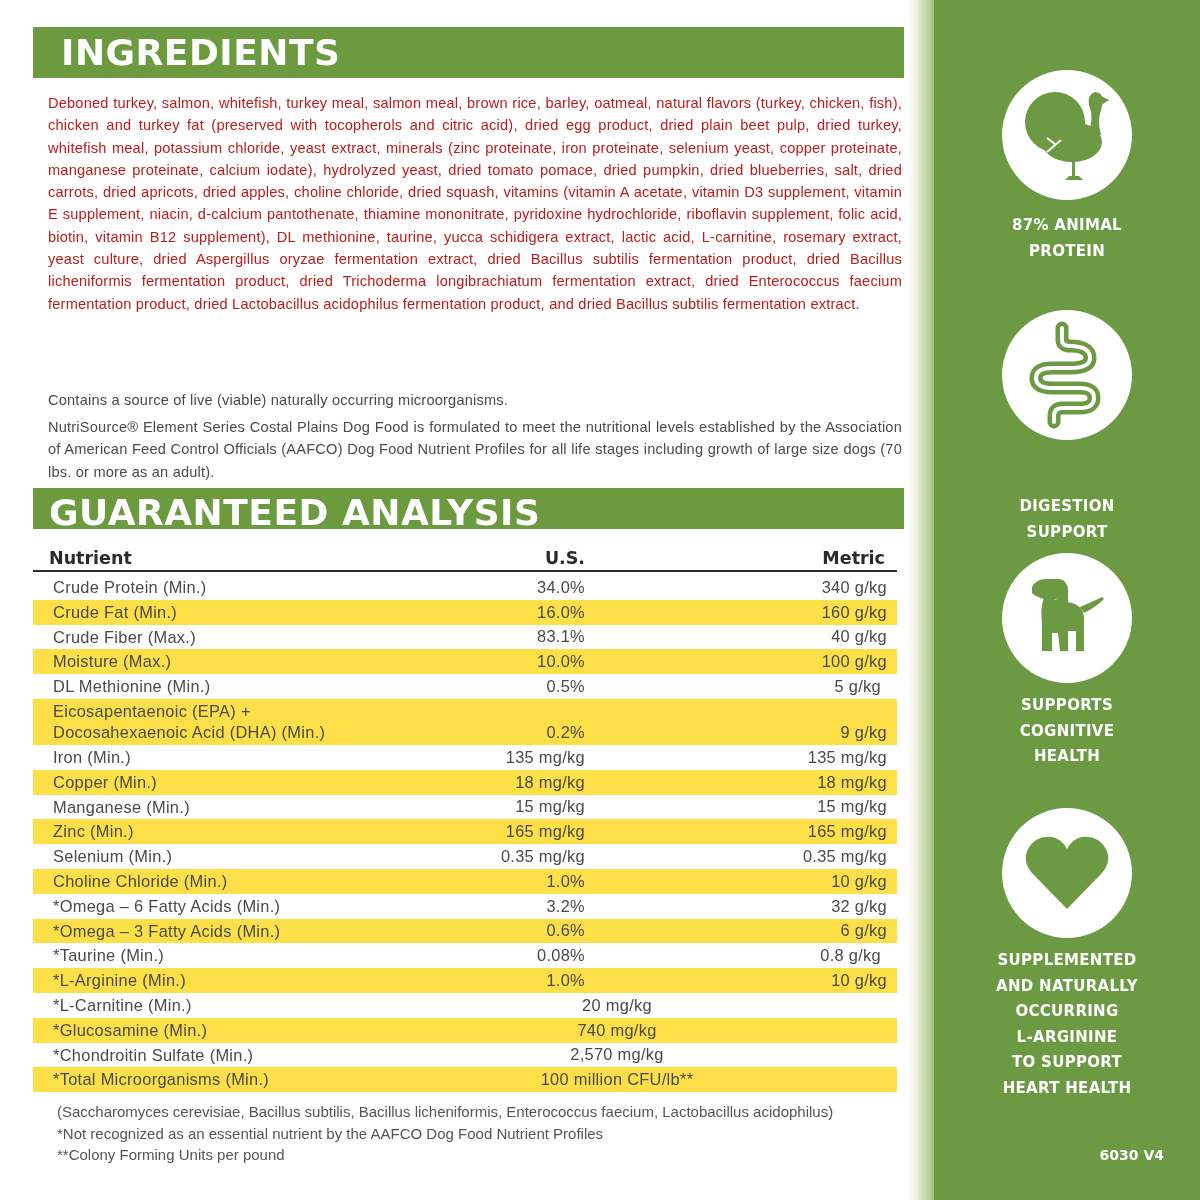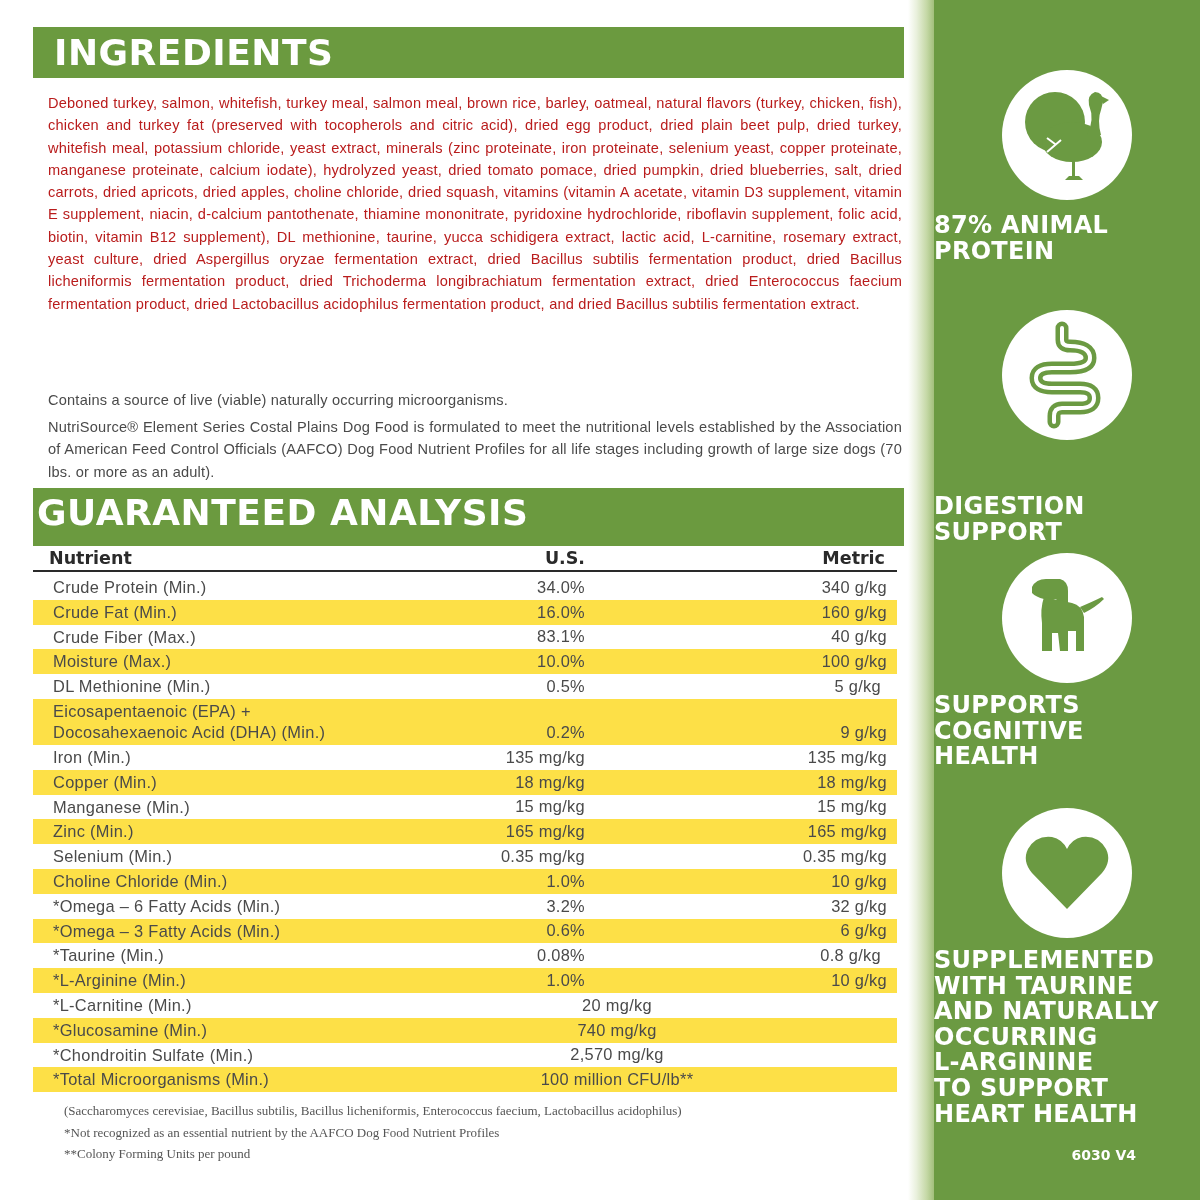--- a/index.html
+++ b/index.html
@@ -6,22 +6,22 @@
   html, body { width: 1200px; height: 1200px; overflow: hidden; background: #ffffff; }
   body { position: relative; font-family: "Liberation Sans", "DejaVu Sans", sans-serif; color: #3a3a3a; }
 
   .left { position: absolute; left: 0; top: 0; width: 910px; height: 1200px; background: #ffffff; }
 
   .section-header {
     position: absolute; left: 33px; width: 871px; background: #6b9a3f;
     color: #ffffff; font-weight: bold; font-family: "DejaVu Sans", sans-serif;
     letter-spacing: 0.5px; white-space: nowrap; overflow: hidden;
   }
-  .hdr-ingredients { top: 27px; height: 51px; font-size: 36px; line-height: 51px; padding-left: 21px; }
-  .hdr-analysis { top: 488px; height: 58px; font-size: 36px; line-height: 50px; padding-left: 4px; }
+  .hdr-ingredients { top: 27px; height: 51px; font-size: 36px; line-height: 51px; padding-left: 28px; }
+  .hdr-analysis { top: 488px; height: 41px; font-size: 36px; line-height: 50px; padding-left: 16px; }
 
   .ingredients-text {
     position: absolute; left: 48px; top: 92px; width: 854px;
     font-size: 14.6px; line-height: 22.3px; text-align: justify; color: #b91c1c;
     letter-spacing: 0.2px;
   }
   .para { position: absolute; left: 48px; width: 854px; font-size: 14.6px; line-height: 22.3px; color: #4a4a4a; text-align: justify; letter-spacing: 0.2px; }
   .para-live { top: 389px; }
   .para-aafco { top: 416px; }
 
@@ -36,39 +36,39 @@
 
   .rows { position: absolute; left: 33px; top: 575px; width: 864px; }
   .row { position: relative; width: 864px; height: 24.8px; font-size: 16.4px; color: #4a4a4a; letter-spacing: 0.3px; }
   .row.shade { background: #fde047; }
   .row.tall { height: 46px; }
   .row .name { position: absolute; left: 20px; top: 2px; line-height: 21px; }
   .row .us { position: absolute; right: 312px; bottom: 2px; line-height: 21px; }
   .row .metric { position: absolute; right: 10px; bottom: 2px; line-height: 21px; }
   .row .combined { position: absolute; left: 584px; transform: translateX(-50%); bottom: 2px; line-height: 21px; white-space: nowrap; }
 
-  .footnote { position: absolute; left: 64px; font-size: 13px; color: #555555; white-space: nowrap; font-family: Liberation Serif, serif; }
+  .footnote { position: absolute; left: 57px; font-size: 15px; color: #555555; white-space: nowrap; }
   .fn1 { top: 1103px; }
   .fn2 { top: 1125px; }
   .fn3 { top: 1146px; }
 
   .right {
     position: absolute; left: 934px; top: 0; width: 266px; height: 1200px; background: #6b9a42;
   }
   .swoosh { position: absolute; left: 908px; top: 0; width: 34px; height: 1200px;
     background: linear-gradient(90deg, #ffffff 0%, #e9f0dc 25%, #c5d8a6 55%, #9cbb74 80%, #6b9a42 100%); }
   .icon-circle {
     position: absolute; left: 68px; width: 130px; height: 130px; border-radius: 50%; background: #ffffff;
     display: flex; align-items: center; justify-content: center;
   }
   .badge-label {
-    position: absolute; left: 0; width: 266px; color: #ffffff;
-    font-weight: bold; font-family: "DejaVu Sans", sans-serif; font-size: 24px; line-height: 25.6px; letter-spacing: 0.3px;
-  }
-  .code { position: absolute; right: 64px; top: 1147px; color: #ffffff; font-weight: bold; font-size: 14px; font-family: "DejaVu Sans", sans-serif; }
+    position: absolute; left: 0; width: 266px; text-align: center; color: #ffffff;
+    font-weight: bold; font-family: "DejaVu Sans", sans-serif; font-size: 15px; line-height: 25.6px; letter-spacing: 0.3px;
+  }
+  .code { position: absolute; right: 36px; top: 1147px; color: #ffffff; font-weight: bold; font-size: 14px; font-family: "DejaVu Sans", sans-serif; }
 </style>
 </head>
 <body>
 
 <div class="left">
   <div class="section-header hdr-ingredients">INGREDIENTS</div>
   <div class="ingredients-text">Deboned turkey, salmon, whitefish, turkey meal, salmon meal, brown rice, barley, oatmeal, natural flavors (turkey, chicken, fish), chicken and turkey fat (preserved with tocopherols and citric acid), dried egg product, dried plain beet pulp, dried turkey, whitefish meal, potassium chloride, yeast extract, minerals (zinc proteinate, iron proteinate, selenium yeast, copper proteinate, manganese proteinate, calcium iodate), hydrolyzed yeast, dried tomato pomace, dried pumpkin, dried blueberries, salt, dried carrots, dried apricots, dried apples, choline chloride, dried squash, vitamins (vitamin A acetate, vitamin D3 supplement, vitamin E supplement, niacin, d-calcium pantothenate, thiamine mononitrate, pyridoxine hydrochloride, riboflavin supplement, folic acid, biotin, vitamin B12 supplement), DL methionine, taurine, yucca schidigera extract, lactic acid, L-carnitine, rosemary extract, yeast culture, dried Aspergillus oryzae fermentation extract, dried Bacillus subtilis fermentation product, dried Bacillus licheniformis fermentation product, dried Trichoderma longibrachiatum fermentation extract, dried Enterococcus faecium fermentation product, dried Lactobacillus acidophilus fermentation product, and dried Bacillus subtilis fermentation extract.</div>
   <div class="para para-live">Contains a source of live (viable) naturally occurring microorganisms.</div>
   <div class="para para-aafco">NutriSource® Element Series Costal Plains Dog Food is formulated to meet the nutritional levels established by the Association of American Feed Control Officials (AAFCO) Dog Food Nutrient Profiles for all life stages including growth of large size dogs (70 lbs. or more as an adult).</div>
 
@@ -232,21 +232,20 @@
     <div>HEALTH</div>
   </div>
 
   <div class="icon-circle" style="top:808px;">
     <svg width="90" height="80" viewBox="0 0 90 80">
       <path d="M45 76 L10 40 Q0 28 6 16 Q14 2 30 4 Q40 6 45 16 Q50 6 60 4 Q76 2 84 16 Q90 28 80 40 Z" fill="#6b9a42"></path>
     </svg>
   </div>
   <div class="badge-label" style="top:948px;">
     <div>SUPPLEMENTED</div>
-    <div>WITH TAURINE</div>
     <div>AND NATURALLY</div>
     <div>OCCURRING</div>
     <div>L-ARGININE</div>
     <div>TO SUPPORT</div>
     <div>HEART HEALTH</div>
   </div>
 
   <div class="code">6030 V4</div>
 </div>
 

